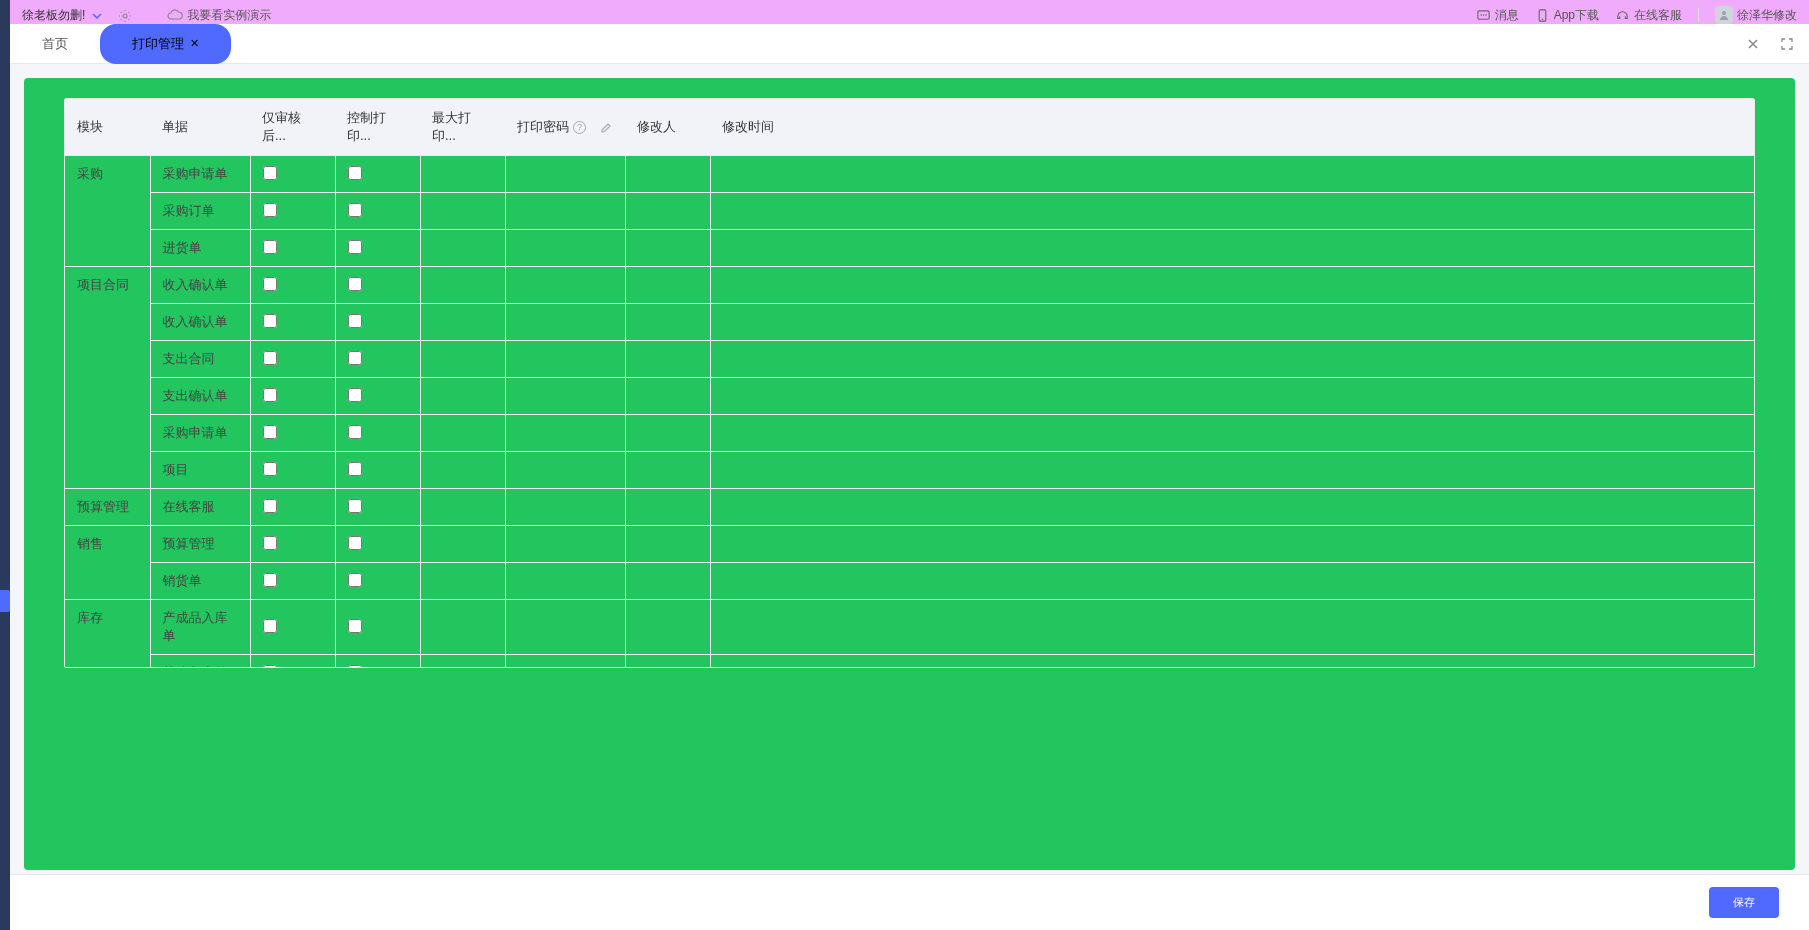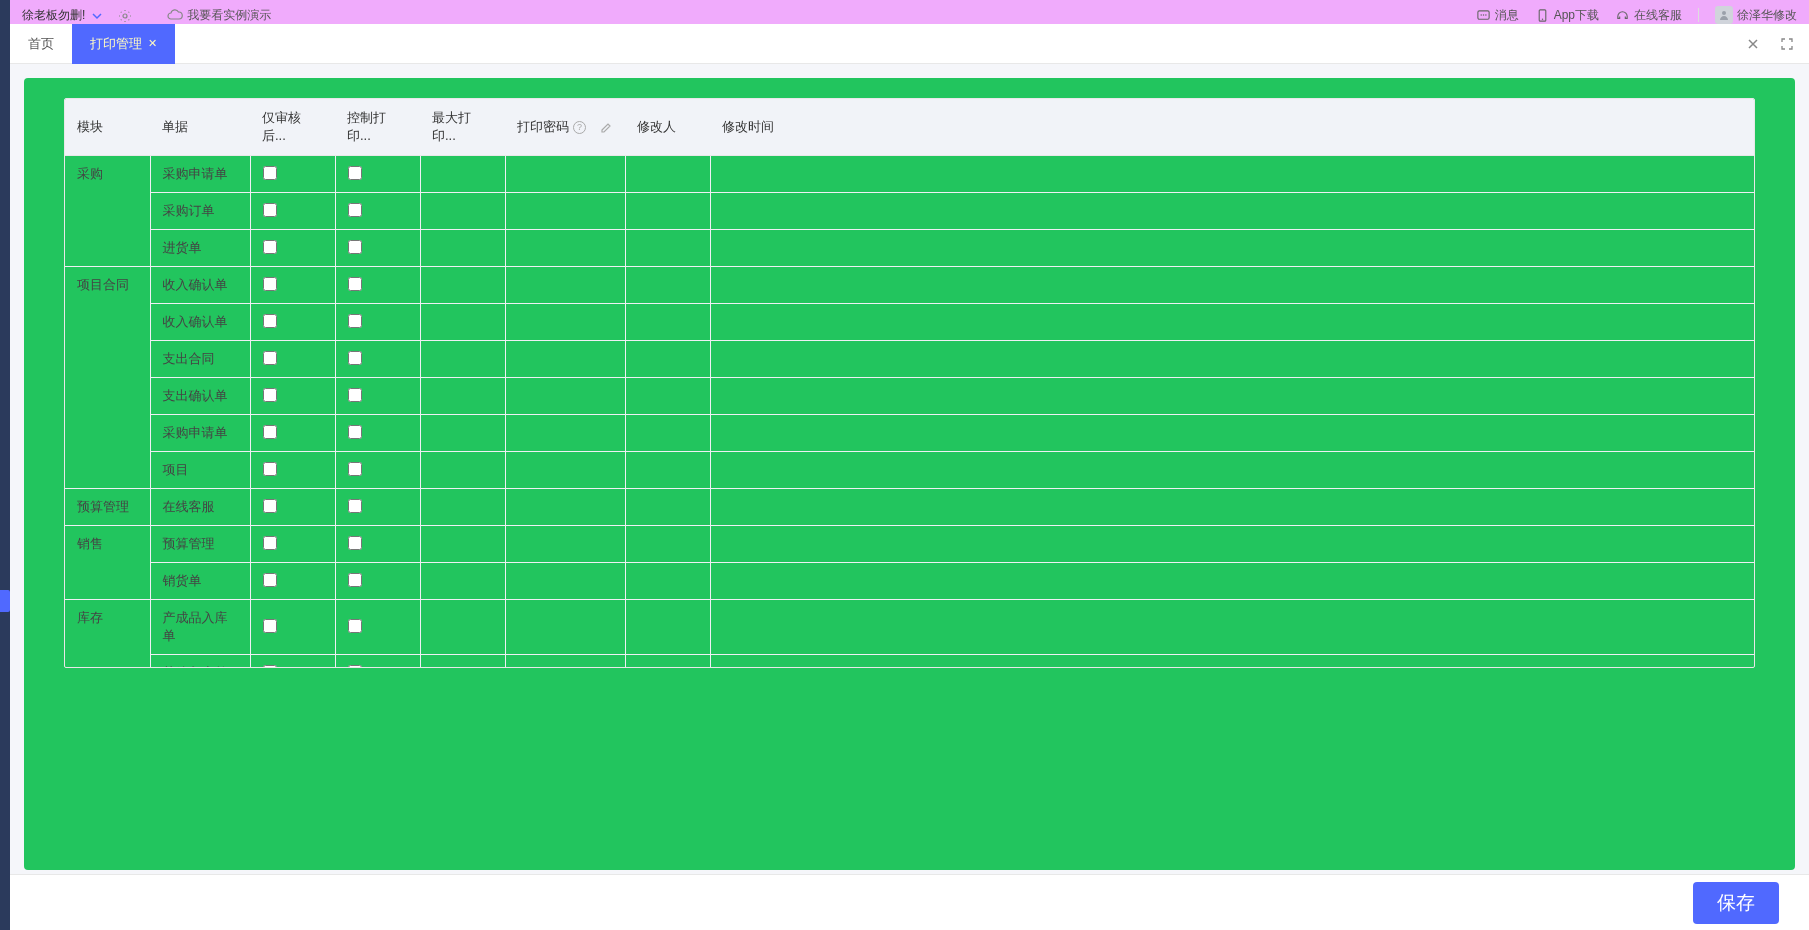--- a/index.html
+++ b/index.html
@@ -9,22 +9,22 @@
 
 .topbar { position: fixed; left: 10px; top: 0; right: 0; height: 24px; background: #f0abfc; display: flex; align-items: flex-end; padding: 0 12px; font-size: 12px; color: #666; }
 .topbar-left { display: flex; align-items: center; gap: 14px; }
 .topbar-account { display: flex; align-items: center; gap: 6px; color: #333; cursor: pointer; }
 .topbar-right { margin-left: auto; display: flex; align-items: center; gap: 16px; }
 .topbar-item { display: flex; align-items: center; gap: 4px; cursor: pointer; color: #555; }
 .topbar-sep { width: 1px; height: 14px; background: #ddd; }
 .avatar-sm { width: 18px; height: 18px; background: #d0d4db; border-radius: 3px; display: flex; align-items: center; justify-content: center; }
 
 .tabbar { position: fixed; left: 10px; top: 24px; right: 0; height: 40px; background: #fff; display: flex; align-items: center; border-bottom: 1px solid #e8e8e8; }
-.tab { padding: 0 18px; height: 40px; display: flex; align-items: center; gap: 6px; cursor: pointer; color: #555; }
-.tab.active { background: #5069ff; color: #fef9c3; }
+.tab { padding: 0 32px; height: 40px; display: flex; align-items: center; gap: 6px; cursor: pointer; color: #555; }
+.tab.active { background: #5069ff; color: #000000; border-radius: 16px; }
 .tab-close { font-size: 11px; }
 .tabbar-right { margin-left: auto; display: flex; align-items: center; gap: 10px; padding-right: 10px; }
 .icon-btn { width: 24px; height: 24px; display: flex; align-items: center; justify-content: center; cursor: pointer; color: #888; }
 
 .page { position: fixed; left: 10px; top: 64px; right: 0; bottom: 0; background: #f5f6fa; padding: 14px 14px 60px 14px; }
 .card { background: #22c55e; border-radius: 4px; height: 100%; padding: 20px 40px; }
 .table-wrap { height: 570px; overflow-y: auto; border: 1px solid #e8e8e8; border-radius: 2px; }
 .table-wrap::-webkit-scrollbar { width: 8px; }
 .table-wrap::-webkit-scrollbar-thumb { background: #c8ccd4; border-radius: 4px; }
 
@@ -39,21 +39,21 @@
 .col-max { width: 85px; }
 .col-pwd { width: 120px; }
 .col-user { width: 85px; }
 .col-time { width: auto; }
 input[type=checkbox] { width: 14px; height: 14px; cursor: pointer; accent-color: #5069ff; }
 .th-flex { display: flex; align-items: center; gap: 4px; }
 .help-icon { width: 13px; height: 13px; border: 1px solid #aaa; border-radius: 50%; display: inline-flex; align-items: center; justify-content: center; font-size: 9px; color: #aaa; }
 .edit-icon { width: 13px; height: 13px; color: #aaa; margin-left: auto; }
 
 .footer { position: fixed; left: 10px; right: 0; bottom: 0; height: 56px; background: #fff; border-top: 1px solid #e8e8e8; display: flex; align-items: center; justify-content: flex-end; padding: 0 30px; }
-.btn-primary { background: #5069ff; color: #fff; border: none; border-radius: 4px; padding: 8px 24px; font-size: 19px; cursor: pointer; }
+.btn-primary { background: #5069ff; color: #fff; border: none; border-radius: 4px; padding: 8px 24px; font-size: 11px; cursor: pointer; }
 
 svg { display: block; }
 </style>
 </head>
 <body>
 
 <div class="sidebar-edge">
   <div class="sidebar-indicator"></div>
 </div>
 

